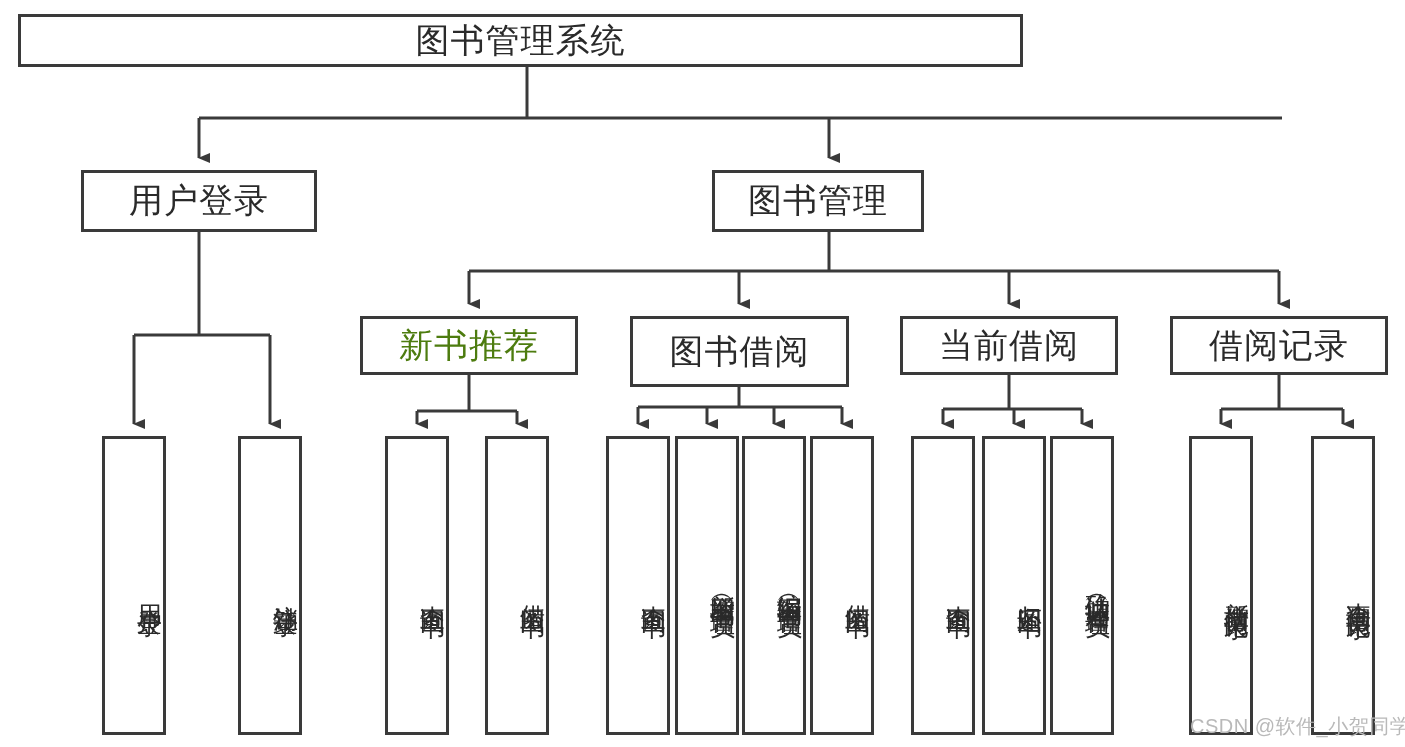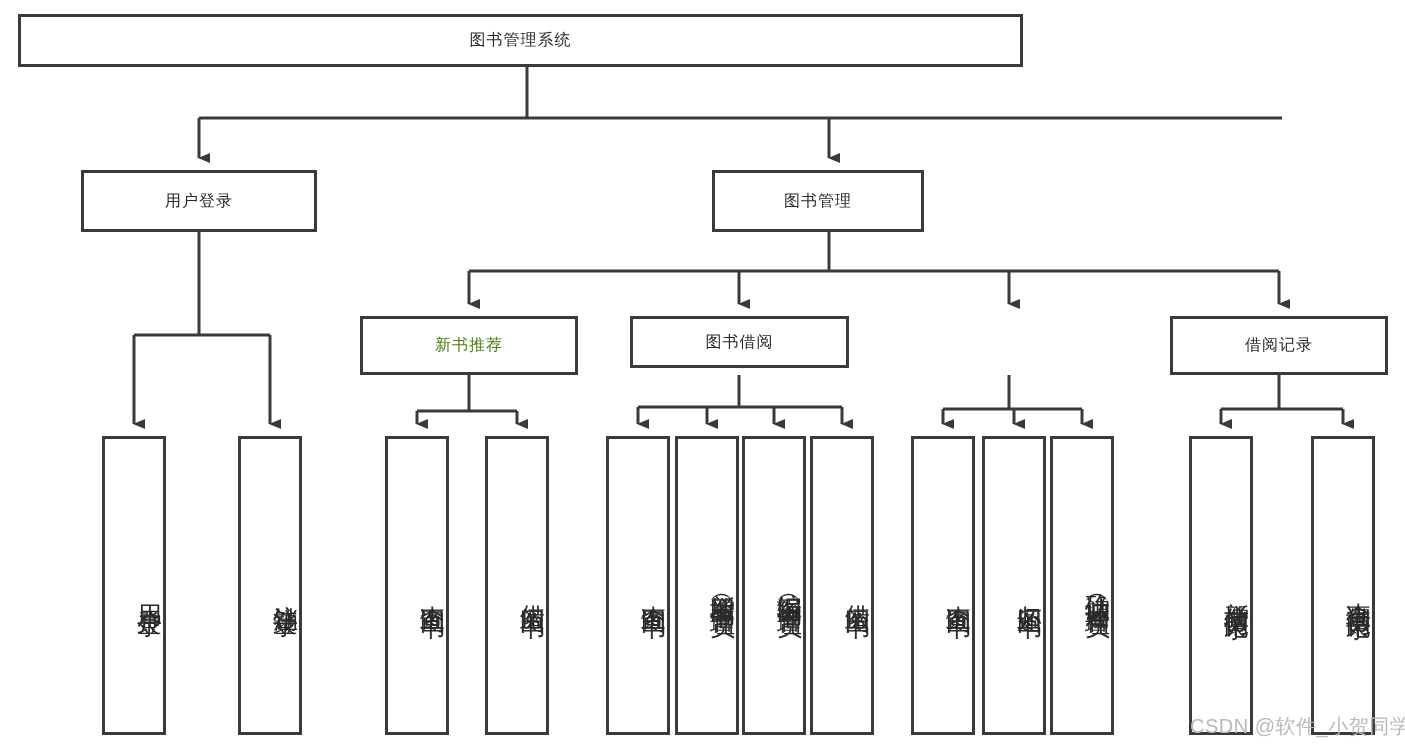--- a/index.html
+++ b/index.html
@@ -29,21 +29,21 @@
     position: absolute;
     box-sizing: border-box;
     border: 3px solid #3a3a3a;
     background: #ffffff;
     display: flex;
     align-items: center;
     justify-content: center;
     color: #2a2a2a;
   }
   .node.horiz {
-    font-size: 16px;
+    font-size: 34px;
     letter-spacing: 1px;
     text-align: right;
   }
   .node.vert {
     writing-mode: vertical-rl;
     text-orientation: upright;
     font-size: 25px;
     letter-spacing: 3px;
     align-items: flex-start;
     justify-content: center;
@@ -116,21 +116,22 @@
       <path d="M1343,409 L1343,424" marker-end="url(#arrow)"></path>
     </g>
   </svg>
 
   <div class="node horiz" id="node-root" style="left: 18px; top: 14px; width: 1005px; height: 53px; border-color: rgb(58, 58, 58); color: rgb(42, 42, 42); background: rgb(255, 255, 255);">图书管理系统</div>
 
   <div class="node horiz" id="node-l2-0" style="left: 81px; top: 170px; width: 236px; height: 62px; border-color: rgb(58, 58, 58); color: rgb(42, 42, 42); background: rgb(255, 255, 255);">用户登录</div>
   <div class="node horiz" id="node-l2-1" style="left: 712px; top: 170px; width: 212px; height: 62px; border-color: rgb(58, 58, 58); color: rgb(42, 42, 42); background: rgb(255, 255, 255);">图书管理</div>
 
   <div class="node horiz" id="node-l3-0" style="left: 360px; top: 316px; width: 218px; height: 59px; border-color: rgb(58, 58, 58); color: #4d7c0f; background: rgb(255, 255, 255);">新书推荐</div>
-  <div class="node horiz" id="node-l3-1" style="left: 630px; top: 316px; width: 219px; height: 52px; border-color: rgb(58, 58, 58); color: rgb(42, 42, 42); background: rgb(255, 255, 255);">图书借阅</div>
+  <div class="node horiz" id="node-l3-1" style="left: 630px; top: 316px; width: 219px; height: 71px; border-color: rgb(58, 58, 58); color: rgb(42, 42, 42); background: rgb(255, 255, 255);">图书借阅</div>
+  <div class="node horiz" id="node-l3-2" style="left: 900px; top: 316px; width: 218px; height: 59px; border-color: rgb(58, 58, 58); color: rgb(42, 42, 42); background: rgb(255, 255, 255);">当前借阅</div>
   <div class="node horiz" id="node-l3-3" style="left: 1170px; top: 316px; width: 218px; height: 59px; border-color: rgb(58, 58, 58); color: rgb(42, 42, 42); background: rgb(255, 255, 255);">借阅记录</div>
 
   <div class="node vert" id="leaf-0" style="left: 102px; top: 436px; width: 64px; height: 299px; border-color: rgb(58, 58, 58); color: rgb(42, 42, 42); background: rgb(255, 255, 255);">用户登录</div>
   <div class="node vert" id="leaf-1" style="left: 238px; top: 436px; width: 64px; height: 299px; border-color: rgb(58, 58, 58); color: rgb(42, 42, 42); background: rgb(255, 255, 255);">注销登录</div>
   <div class="node vert" id="leaf-2" style="left: 385px; top: 436px; width: 64px; height: 299px; border-color: rgb(58, 58, 58); color: rgb(42, 42, 42); background: rgb(255, 255, 255);">查询图书</div>
   <div class="node vert" id="leaf-3" style="left: 485px; top: 436px; width: 64px; height: 299px; border-color: rgb(58, 58, 58); color: rgb(42, 42, 42); background: rgb(255, 255, 255);">借阅图书</div>
   <div class="node vert" id="leaf-4" style="left: 606px; top: 436px; width: 64px; height: 299px; border-color: rgb(58, 58, 58); color: rgb(42, 42, 42); background: rgb(255, 255, 255);">查询图书</div>
   <div class="node vert toppad" id="leaf-5" style="left: 675px; top: 436px; width: 64px; height: 299px; border-color: rgb(58, 58, 58); color: rgb(42, 42, 42); background: rgb(255, 255, 255);">新增图书（管理员）</div>
   <div class="node vert toppad" id="leaf-6" style="left: 742px; top: 436px; width: 64px; height: 299px; border-color: rgb(58, 58, 58); color: rgb(42, 42, 42); background: rgb(255, 255, 255);">编辑图书（管理员）</div>
   <div class="node vert" id="leaf-7" style="left: 810px; top: 436px; width: 64px; height: 299px; border-color: rgb(58, 58, 58); color: rgb(42, 42, 42); background: rgb(255, 255, 255);">借阅图书</div>

